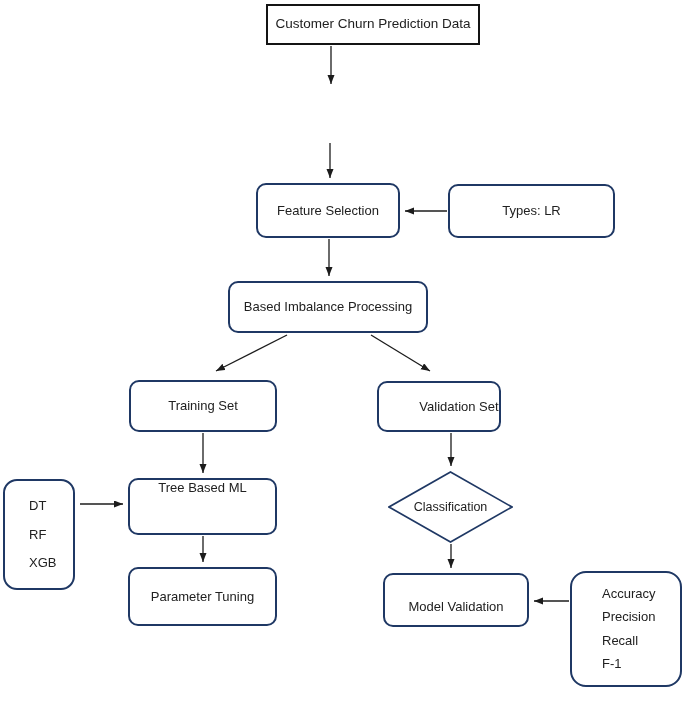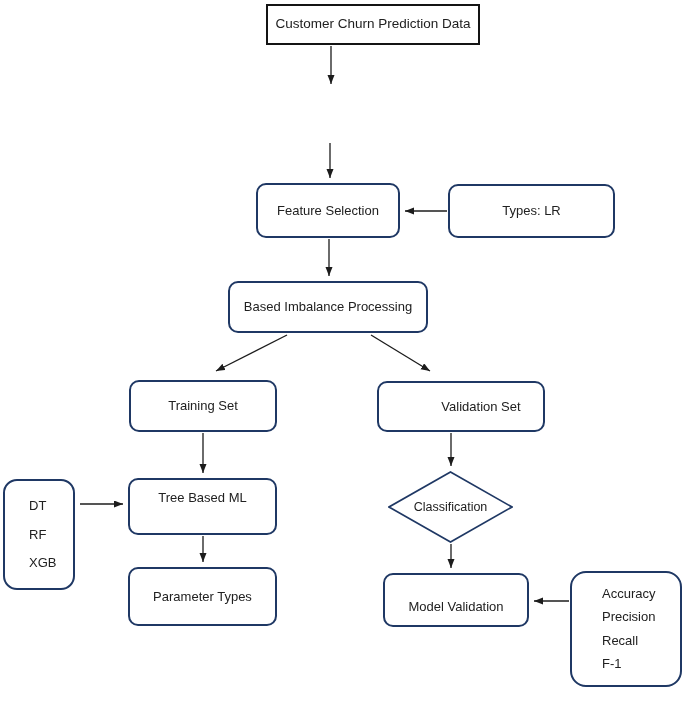--- a/index.html
+++ b/index.html
@@ -46,22 +46,22 @@
     font-size: 13.5px;
   }
   .node.top-text { align-items: flex-start; }
   
   .n-start            { left: 226px; top: 4px;   width: 214px; height: 41px; margin-left: 40px; }
   .n-data-cleaning    { left: 255px; top: 89px;  width: 148px; height: 53px; }
   .n-feature-selection{ left: 256px; top: 183px; width: 144px; height: 55px; }
   .n-types-lr         { left: 448px; top: 184px; width: 167px; height: 54px; }
   .n-data-imbalance   { left: 228px; top: 281px; width: 200px; height: 52px; }
   .n-training-set     { left: 129px; top: 380px; width: 148px; height: 52px; }
-  .n-validation-set   { left: 377px; top: 381px; width: 168px; height: 51px; padding-left: 40px; }
-  .n-tree-based-ml    { left: 128px; top: 478px; width: 149px; height: 57px; padding-top: 10px; }
+  .n-validation-set   { left: 377px; top: 381px; width: 124px; height: 51px; padding-left: 40px; }
+  .n-tree-based-ml    { left: 128px; top: 478px; width: 149px; height: 57px; padding-top: 0; }
   .n-parameter-tuning { left: 128px; top: 567px; width: 149px; height: 59px; }
   .n-model-validation { left: 383px; top: 573px; width: 146px; height: 54px; padding-top: 24px; }
   .n-ml-types {
     left: 3px; top: 479px; width: 72px; height: 111px;
     border-radius: 14px;
     flex-direction: column;
     align-items: flex-start;
     justify-content: space-evenly;
     padding: 4px 0 4px 24px;
     text-align: left;
@@ -149,21 +149,21 @@
     <span>Tree Based ML</span>
   </div>
 
   <div class="node n-ml-types">
     <span class="list-item">DT</span>
     <span class="list-item">RF</span>
     <span class="list-item">XGB</span>
   </div>
 
   <div class="node n-parameter-tuning">
-    <span>Parameter Types</span>
+    <span>Parameter Tuning</span>
   </div>
 
   <div class="n-classification">
     <svg viewBox="0 0 125 72" aria-hidden="true">
       <polygon points="62.5,1 124,36 62.5,71 1,36"></polygon>
     </svg>
     <span class="diamond-label">Classification</span>
   </div>
 
   <div class="node top-text n-model-validation">

